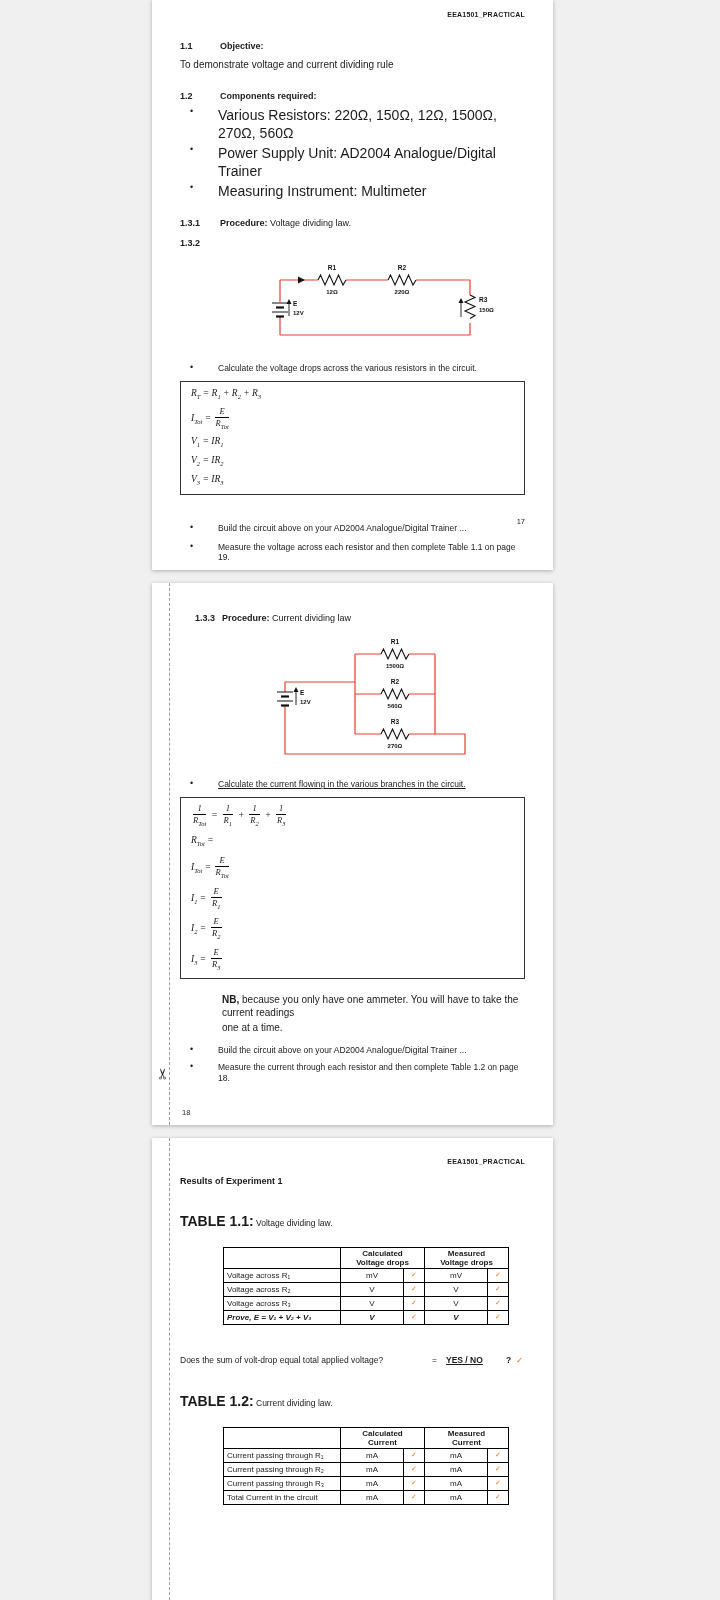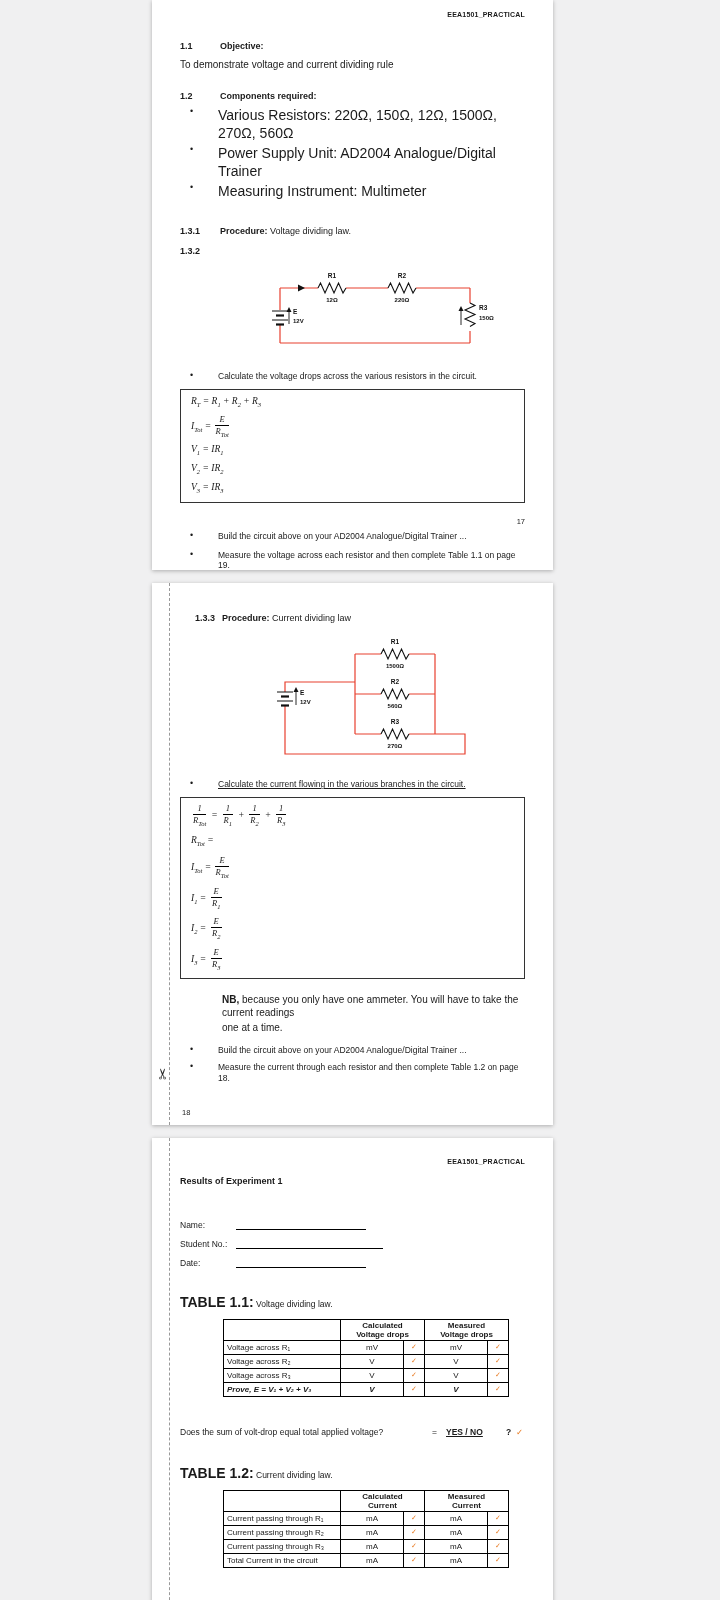--- a/index.html
+++ b/index.html
@@ -53,21 +53,21 @@
   .scissors{position:absolute;left:5px;bottom:42px;font-size:15px;color:#222;transform:rotate(-90deg);font-family:"DejaVu Sans",sans-serif;}
   .rtitle{margin:38px 28px 0;font-size:9px;font-weight:bold;}
   .fields{margin:30px 28px 0;}
   .fieldrow{display:flex;align-items:flex-end;height:13px;margin-bottom:6px;font-size:8.5px;}
   .fieldlabel{width:56px;flex:none;}
   .fline{display:inline-block;border-bottom:1px solid #000;height:10px;}
   .fline.w1{width:130px;}
   .fline.w2{width:147px;}
   .caption{margin:26px 28px 0;font-size:8.5px;}
   .caption b{font-size:14px;}
-  .rtable{border-collapse:collapse;margin:7px 0 0 71px;font-size:8px;}
+  .rtable{border-collapse:collapse;margin:16px 0 0 71px;font-size:8px;}
   .rtable td,.rtable th{border:1px solid #000;padding:1px 3px;height:11px;vertical-align:middle;}
   .rtable th{font-weight:bold;text-align:center;line-height:1.15;font-size:8px;}
   .lblcol{width:110px;text-align:left;}
   .unitcol{width:56px;text-align:center;}
   .chkcol{width:14px;text-align:center;color:var(--check,#e87a22);font-size:7px;padding:0 1px;}
   .boldrow td{font-weight:bold;font-style:italic;}
   .qrow{position:relative;height:12px;margin:30px 28px 0;font-size:8.5px;}
   .qtext{position:absolute;left:0;top:0;}
   .qeq{position:absolute;left:252px;top:0;}
   .qans{position:absolute;left:266px;top:0;font-weight:bold;text-decoration:underline;}
@@ -91,21 +91,21 @@
     <div class="secrow" style="margin-top:19px;">
       <span class="secnum">1.2</span>
       <span class="sectitle">Components required:</span>
     </div>
     <ul class="bullets">
       <li>Various Resistors: 220Ω, 150Ω, 12Ω, 1500Ω, 270Ω, 560Ω</li>
       <li>Power Supply Unit: AD2004 Analogue/Digital Trainer</li>
       <li>Measuring Instrument: Multimeter</li>
     </ul>
 
-    <div class="secrow" style="margin-top:25px;">
+    <div class="secrow" style="margin-top:17px;">
       <span class="secnum">1.3.1</span>
       <span><b>Procedure:</b><span class="plain"> Voltage dividing law.</span></span>
     </div>
     <div class="secrow" style="margin-top:9px;">
       <span class="secnum">1.3.2</span>
     </div>
 
     <svg class="circuit" width="250" height="95" viewBox="0 0 250 95">
       <path class="wire" d="M20 25 H58 M86 25 H128 M156 25 H210 M210 25 V40 M210 68 V80 M210 80 H20 M20 80 V62 M20 47 V25"></path>
       <path class="comp" d="M58 25 l2.5 -5 l4.5 10 l4.5 -10 l4.5 10 l4.5 -10 l4.5 10 l3 -5"></path>
@@ -256,34 +256,20 @@
 
     <div class="pageno pn-left">18</div>
   </div>
 
   <div class="page page3">
     <div class="cutline"></div>
     <div class="hdr" style="top:20px;">EEA1501_PRACTICAL</div>
 
     <div class="rtitle">Results of Experiment 1</div>
 
-    <div class="fields">
-      <div class="fieldrow">
-        <span class="fieldlabel">Name:</span>
-        <span class="fline w1"></span>
-      </div>
-      <div class="fieldrow">
-        <span class="fieldlabel">Student No.:</span>
-        <span class="fline w2"></span>
-      </div>
-      <div class="fieldrow">
-        <span class="fieldlabel">Date:</span>
-        <span class="fline w1"></span>
-      </div>
-    </div>
 
     <div class="caption">
       <b>TABLE 1.1:</b><span> Voltage dividing law.</span>
     </div>
 
     <table class="rtable">
       <tbody>
           <tr>
         <td class="lblcol"></td>
         <th colspan="2">

